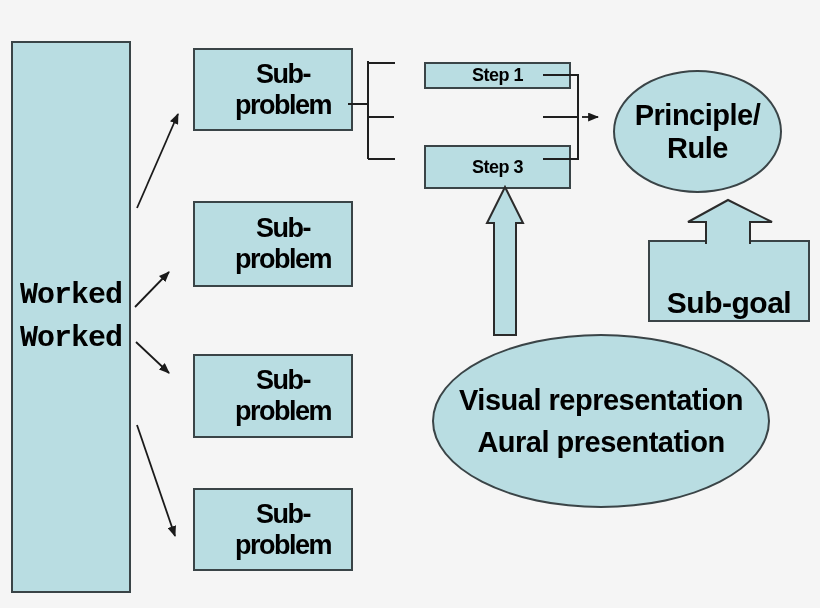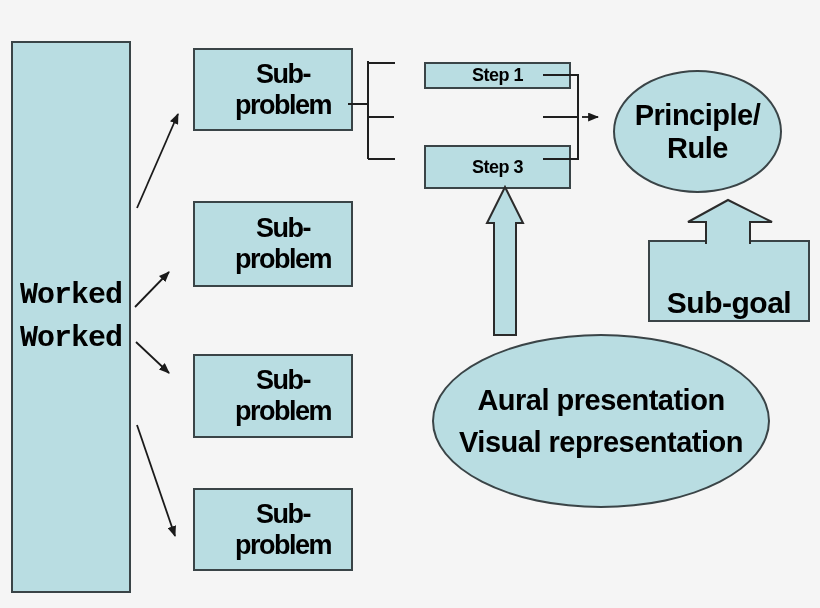--- a/index.html
+++ b/index.html
@@ -82,22 +82,22 @@
       <span>Rule</span>
     </div>
   </div>
 
   <div class="node" id="subgoal">
     <span>Sub-goal</span>
   </div>
 
   <div class="node ellipse" id="bigellipse">
     <div class="ml">
+      <span>Visual representation</span>
       <span>Aural presentation</span>
-      <span>Visual representation</span>
     </div>
   </div>
 
   <svg id="connector-layer" viewBox="0 0 820 608" xmlns="http://www.w3.org/2000/svg">
     <defs>
       <marker id="ah" viewBox="0 0 10 8" refX="9" refY="4" markerWidth="11" markerHeight="9" orient="auto" markerUnits="userSpaceOnUse">
         <path d="M0,0 L10,4 L0,8 Z" fill="#1a1a1a"></path>
       </marker>
     </defs>
 

